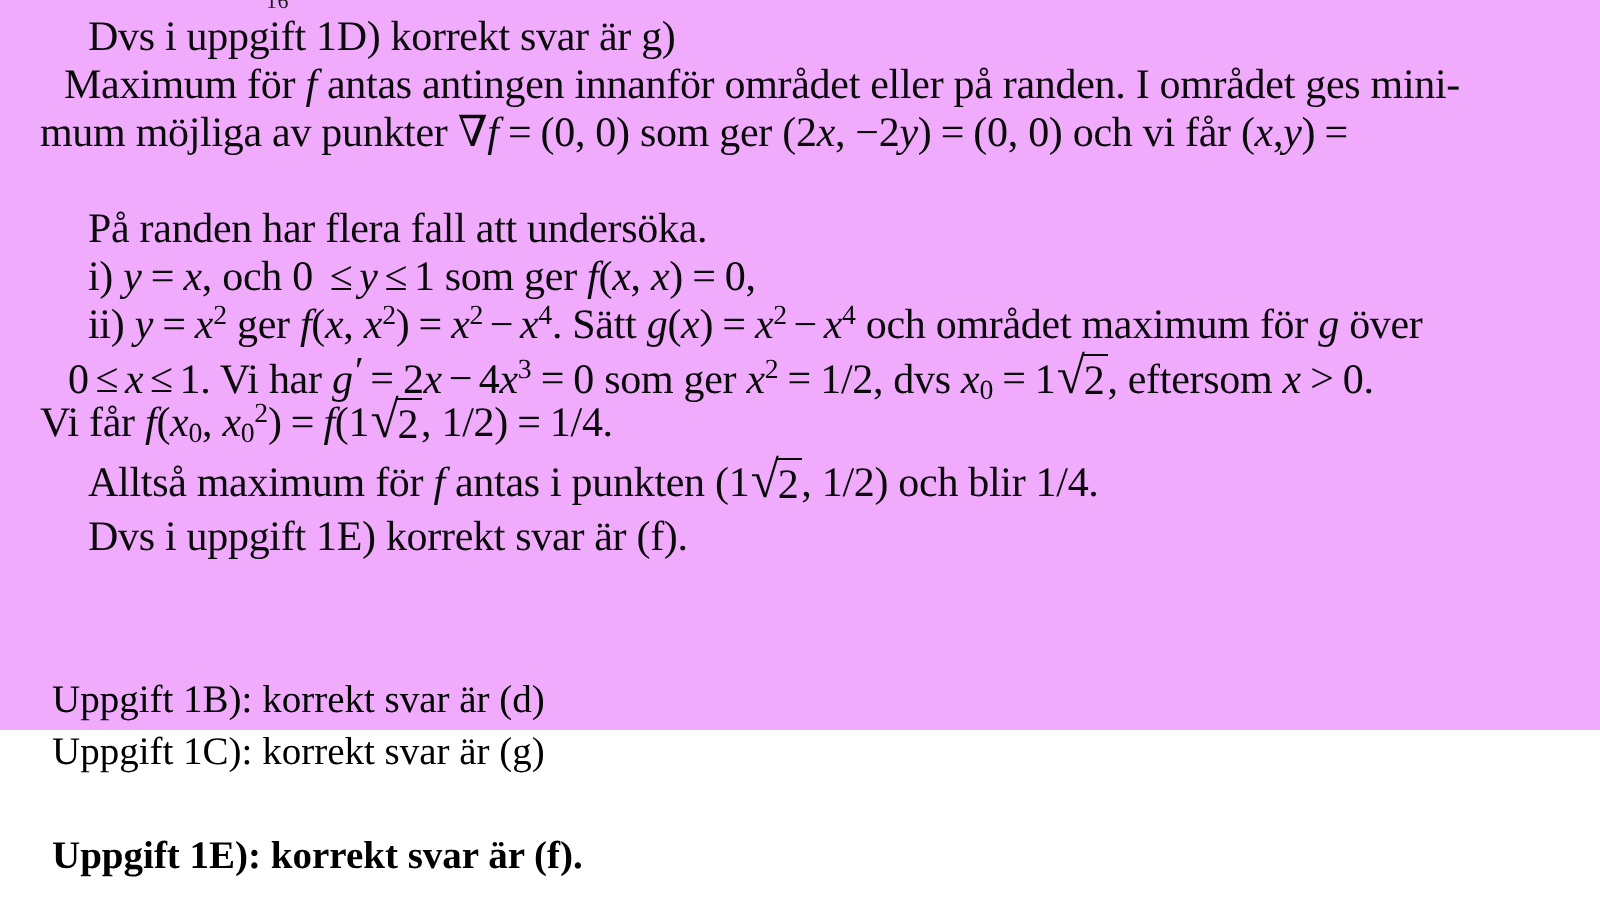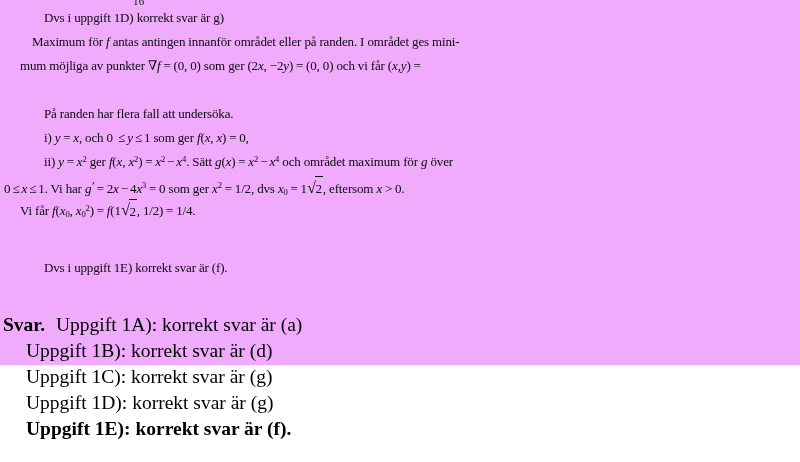--- a/index.html
+++ b/index.html
@@ -18,21 +18,21 @@
   #page {
     position: relative;
     width: 800px;
     height: 365px;
     background: #f0abfc;
   }
 
   .line {
     position: absolute;
     white-space: nowrap;
-    font-size: 13px;
+    font-size: 21px;
     line-height: 24px;
     letter-spacing: -0.15px;
     color: #0a0a0a;
   }
 
   
   .v { font-style: italic; font-family: "Liberation Serif","DejaVu Serif",serif; }
   sup.spn {
     font-size: 0.66em;
     vertical-align: 0.52em;
@@ -130,48 +130,46 @@
     <span>ii)</span>
     <span class="v">y</span><span class="eq">=</span><span class="v">x</span><sup class="spn">2</sup>
     <span>ger</span>
     <span class="v">f</span><span>(</span><span class="v">x</span><span>,</span> <span class="v">x</span><sup class="spn">2</sup><span>)</span><span class="eq">=</span><span class="v">x</span><sup class="spn">2</sup><span class="op">−</span><span class="v">x</span><sup class="spn">4</sup><span>. Sätt</span>
     <span class="v">g</span><span>(</span><span class="v">x</span><span>)</span><span class="eq">=</span><span class="v">x</span><sup class="spn">2</sup><span class="op">−</span><span class="v">x</span><sup class="spn">4</sup>
     <span>och området maximum för</span>
     <span class="v">g</span>
     <span>över</span>
   </div>
 
-  <div class="line" style="left:4px; top:174px;">
+  <div class="line" style="left:34px; top:174px;">
     <span>0</span><span class="op">≤</span><span class="v">x</span><span class="op">≤</span><span>1. Vi har</span>
     <span class="v">g</span><span class="prime">′</span><span class="eq">=</span><span>2</span><span class="v">x</span><span class="op">−</span><span>4</span><span class="v">x</span><sup class="spn">3</sup><span class="eq">=</span><span>0 som ger</span>
     <span class="v">x</span><sup class="spn">2</sup><span class="eq">=</span><span>1/2, dvs</span>
     <span class="v">x</span><sub class="sb">0</sub><span class="eq">=</span><span>1</span><span class="sqrt"><span class="radical">√</span><span class="rad-body">2</span></span><span>, eftersom</span>
     <span class="v">x</span><span class="eq">&gt;</span><span>0.</span>
   </div>
 
   <div class="line" style="left:20px; top:198px;">
     <span>Vi får</span>
     <span class="v">f</span><span>(</span><span class="v">x</span><sub class="sb">0</sub><span>,</span> <span class="v">x</span><sub class="sb">0</sub><sup class="spn">2</sup><span>)</span><span class="eq">=</span><span class="v">f</span><span>(1</span><span class="sqrt"><span class="radical">√</span><span class="rad-body">2</span></span><span>, 1/2)</span><span class="eq">=</span><span>1/4.</span>
   </div>
 
+  <div class="line" style="left:44px; top:228px;">
+    <span>Alltså maximum för</span>
+    <span class="v">f</span>
+    <span>antas i punkten (1</span><span class="sqrt"><span class="radical">√</span><span class="rad-body">2</span></span><span>, 1/2) och blir 1/4.</span>
+  </div>
 
   <div class="line" style="left:44px; top:256px;text-align:right;">
     <span>Dvs i uppgift 1E) korrekt svar är (f).</span>
   </div>
 
-  <div class="ans-line" style="left:3px; top:314px;">
-    <span class="bold">Svar.</span>
-    <span style="padding-left:6px;">Uppgift 1A): korrekt svar är (a)</span>
-  </div>
   <div class="ans-line" style="left:26px; top:340px;">
     <span>Uppgift 1B): korrekt svar är (d)</span>
   </div>
   <div class="ans-line" style="left:26px; top:366px;">
     <span>Uppgift 1C): korrekt svar är (g)</span>
-  </div>
-  <div class="ans-line" style="left:26px; top:392px;">
-    <span>Uppgift 1D): korrekt svar är (g)</span>
   </div>
   <div class="ans-line" style="left:26px; top:418px;font-weight:bold;">
     <span>Uppgift 1E): korrekt svar är (f).</span>
   </div>
 
 </div>
 
 </body></html>

